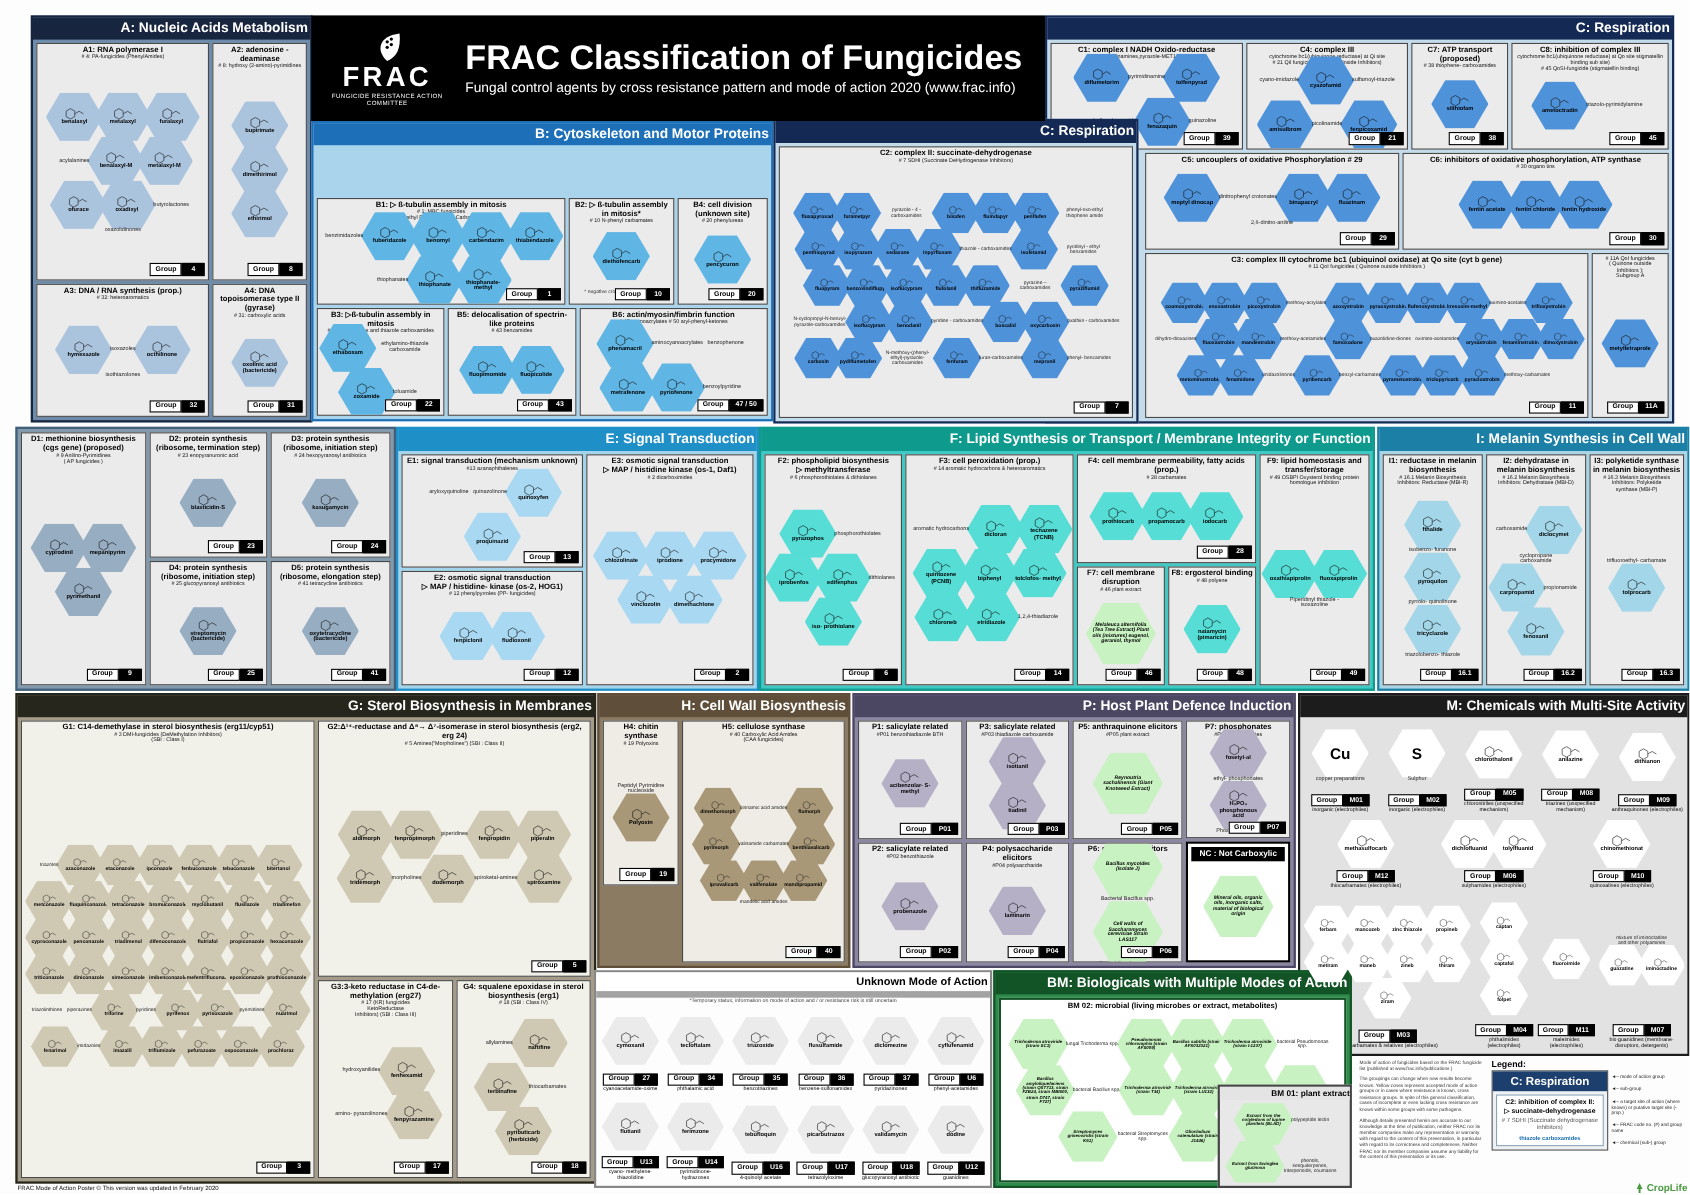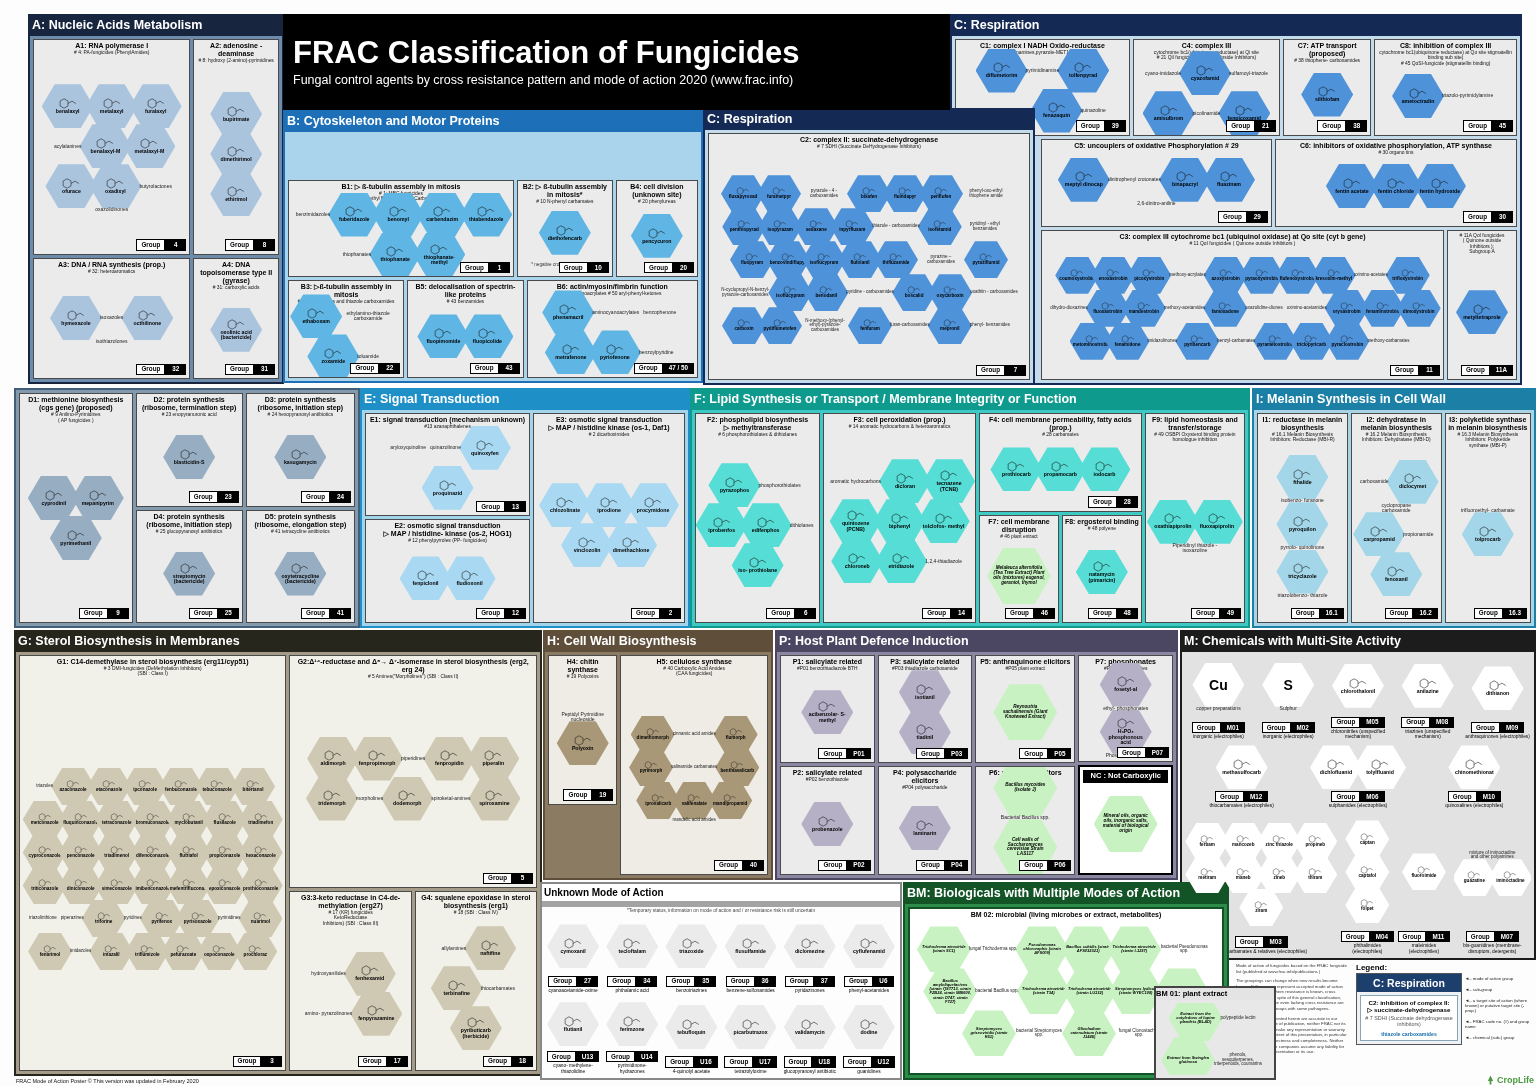--- a/index.html
+++ b/index.html
@@ -1,20 +1,20 @@
 <!DOCTYPE html>
 <html><head>
 <meta charset="utf-8">
 <title>FRAC Classification of Fungicides</title>
 <style>
   html,body{margin:0;padding:0;background:#fff;font-family:"Liberation Sans",sans-serif;}
   #poster{position:relative;width:1536px;height:1086px;background:#fdfdfd;overflow:hidden;}
   
   .sec{position:absolute;box-sizing:border-box;border:2px solid var(--hd,#333);background:var(--bg,#ddd);display:flex;flex-direction:column;}
-  .sec-h{flex:0 0 auto;background:var(--hd,#333);color:var(--ht,#fff);font-weight:bold;text-align:left;font-size:12.5px;padding:3px 2px;line-height:1.1;}
+  .sec-h{flex:0 0 auto;background:var(--hd,#333);color:var(--ht,#fff);font-weight:bold;text-align:right;font-size:12.5px;padding:3px 2px;line-height:1.1;}
   .sec-note{font-size:4.8px;color:#444;text-align:center;padding:1px 0;}
   .sec-b{flex:1;display:flex;padding:3px;gap:3px;min-height:0;}
   .bcol{flex-direction:column;}
   .brow{flex-direction:row;}
   .row{display:flex;gap:3px;min-height:0;flex:1;}
   .col{display:flex;flex-direction:column;gap:3px;min-width:0;}
   
   .panel{position:relative;box-sizing:border-box;background:var(--pbg,#ebebeb);border:1px solid #4a4a4a;overflow:hidden;display:flex;flex-direction:column;padding:2px 2px 9px;min-width:0;min-height:0;}
   .panel.bare{background:transparent;border:none;align-items:center;padding:1px;}
   .p-title{font-size:7px;font-weight:bold;text-align:center;line-height:1.15;white-space:pre-line;}
@@ -55,21 +55,21 @@
   .t-f{--hd:#0f9a8e;--bg:#3fc9c4;--hex:#55ddd6;}
   .t-i{--hd:#1c7fa6;--bg:#a8d4e5;--hex:#a2d6e8;}
   .t-g{--hd:#26261c;--bg:#a49c88;--hex:#cfc9b3;--pbg:#f1f0e9;}
   .t-h{--hd:#5e4e3a;--bg:#8b7b63;--hex:#a89878;--pbg:#efece5;}
   .t-p{--hd:#4b4763;--bg:#8b86a2;--hex:#b6b0c7;}
   .t-m{--hd:#1c1c1c;--bg:#e2e2e2;--hex:#ffffff;}
   .t-u{--hd:#ffffff;--ht:#000;--bg:#fdfdfd;--hex:#ebebeb;border-color:#888 !important;}
   .t-u .sec-h{border-bottom:6px solid #a3a3a3;font-size:10px;}
   .t-bm{--hd:#135427;--bg:#2e8c4b;--hex:#c6f0c6;--pbg:#ffffff;}
   .t-bm .panel{border:2px solid #135427;}
-  .t-bm1{--hd:#e4e4e4;--ht:#000;--bg:#e8e8e8;--hex:#c6f0c6;border-color:#444 !important;margin-left:47px;}
+  .t-bm1{--hd:#e4e4e4;--ht:#000;--bg:#e8e8e8;--hex:#c6f0c6;border-color:#444 !important;}
   .t-bm1 .sec-h{font-size:7.5px;padding:2px 0;}
   .t-m .panel.bare .hexname{font-weight:bold;}
   
   #brand{position:absolute;left:283px;top:14px;width:667px;height:96px;background:#000;color:#fff;display:flex;align-items:center;gap:12px;padding:0 10px;box-sizing:border-box;z-index:3;}
   .logo{display:flex;flex-direction:column;align-items:center;width:118px;flex:0 0 auto;}
   .logo-t{font-size:25px;font-weight:bold;letter-spacing:3px;line-height:1;}
   .logo-s{font-size:5.6px;letter-spacing:.4px;text-align:center;margin-top:2px;}
   .brand-txt{flex:1;min-width:0;}
   .title{font-size:31px;font-weight:bold;line-height:1.05;}
   .subtitle{font-size:12.5px;margin-top:3px;}
@@ -100,20 +100,31 @@
   <svg id="moldefs" aria-hidden="true">
       <defs>
     <g id="mol" fill="none" stroke="currentColor" stroke-width="1">
       <polygon points="6,1 11,3.8 11,10.2 6,13 1,10.2 1,3.8"></polygon>
       <path d="M11 7 L16 4 L21 7"></path>
     </g>
   </defs>
     </svg>
 
   <header id="brand">
+    <div class="logo">
+      <svg width="30" height="30" viewBox="0 0 24 24">
+        <path d="M12 22 C4 15 5 4 21 2 C22 13 19 19 12 22 Z" fill="#fff"></path>
+        <circle cx="12" cy="8" r="1.2" fill="#000"></circle>
+        <circle cx="15" cy="6" r="1.2" fill="#000"></circle>
+        <circle cx="15" cy="10" r="1.2" fill="#000"></circle>
+        <circle cx="12" cy="12" r="1.2" fill="#000"></circle>
+      </svg>
+      <div class="logo-t">FRAC</div>
+      <div class="logo-s">FUNGICIDE RESISTANCE ACTION COMMITTEE</div>
+    </div>
     <div class="brand-txt">
       <div class="title">FRAC Classification of Fungicides</div>
       <div class="subtitle">Fungal control agents by cross resistance pattern and mode of action 2020 (www.frac.info)</div>
     </div>
   </header>
 
   <div id="sections">
       <div class="sec t-c" style="left: 950px; top: 14px; width: 572px; height: 371px;">
         <div class="sec-h">C: Respiration</div>
         <div class="sec-b bcol">

